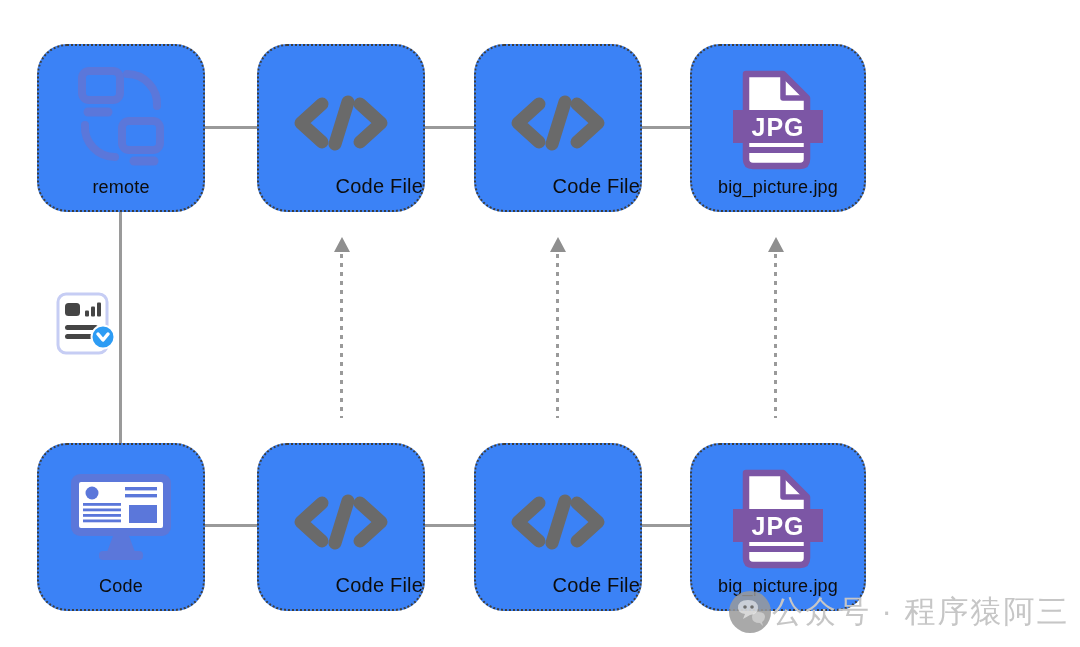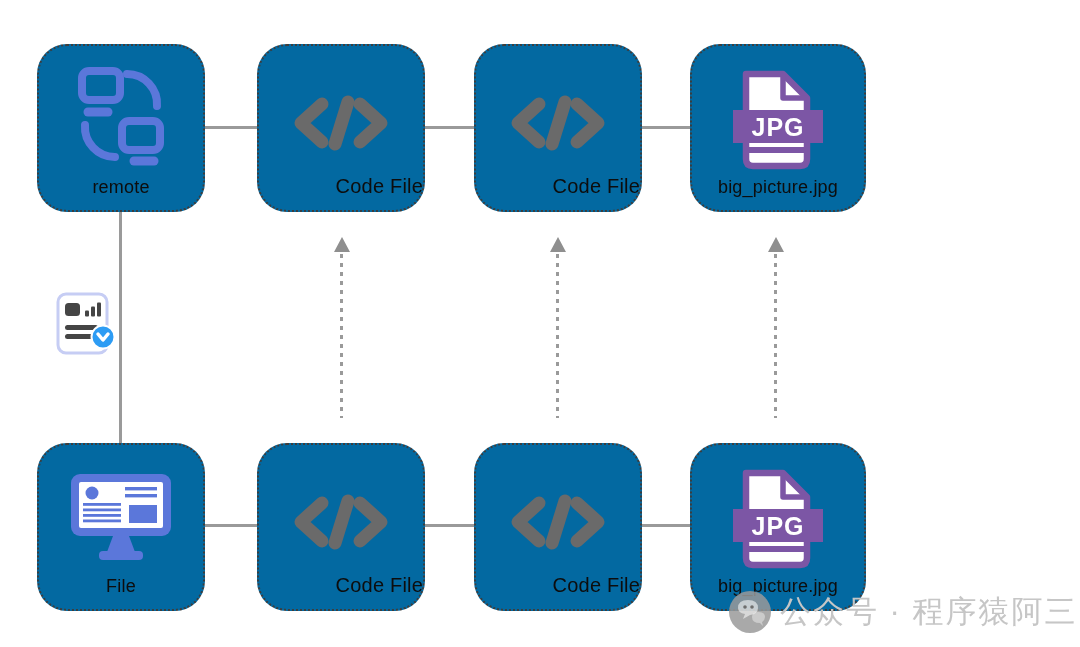--- a/index.html
+++ b/index.html
@@ -2,21 +2,21 @@
 <html><head>
 <meta charset="utf-8">
 <style>
   * { margin:0; padding:0; box-sizing:border-box; }
   html,body { background:#fff; }
   .canvas {
     position:relative; width:1080px; height:647px; background:#ffffff;
     font-family:"Liberation Sans","DejaVu Sans",sans-serif; overflow:hidden;
   }
   .node {
-    position:absolute; width:168px; height:168px; background:#0369a1;
+    position:absolute; width:168px; height:168px; background:#3b82f6;
     border:2px dotted #3d3d3d; border-radius:30px;
   }
   .node.wide { width:176px; }
   .icon-area {
     position:absolute; left:0; right:0; display:flex;
     align-items:center; justify-content:center;
   }
   .node-label {
     position:absolute; left:0; right:0; bottom:12px; text-align:center;
     color:#0d0d0d; font-weight:500; letter-spacing:0.2px;
@@ -31,21 +31,21 @@
     background-image:repeating-linear-gradient(to bottom,#9a9a9a 0 4px,transparent 4px 9px);
   }
   .arrow-head {
     position:absolute; width:0; height:0;
     border-left:8px solid transparent; border-right:8px solid transparent;
     border-bottom:15px solid #8f8f8f;
   }
   .doc-report-icon { position:absolute; left:56px; top:292px; }
   .watermark {
     position:absolute; left:728px; top:590px; display:flex; align-items:center;
-    gap:8px; z-index:5;
+    z-index:5;
   }
   .watermark-text {
     font-size:31px; color:#c6c6c6; letter-spacing:2px; white-space:nowrap;
     font-weight:500;
   }
 </style>
 </head>
 <body>
 
 <div class="canvas">
@@ -146,21 +146,21 @@
         <rect x="56" y="22" width="32" height="3.4" fill="#5b77da"></rect>
         <rect x="14" y="31" width="38" height="2.8" fill="#5b77da"></rect>
         <rect x="14" y="36.5" width="38" height="2.8" fill="#5b77da"></rect>
         <rect x="14" y="42" width="38" height="2.8" fill="#5b77da"></rect>
         <rect x="14" y="47.5" width="38" height="2.8" fill="#5b77da"></rect>
         <rect x="60" y="33" width="28" height="18" fill="#5b77da"></rect>
         <polygon points="44,64 60,64 66,80 38,80" fill="#5b77da"></polygon>
         <rect x="30" y="79" width="44" height="9" rx="4" fill="#5b77da"></rect>
       </svg>
     </div>
-    <div class="node-label label-lg">File</div>
+    <div class="node-label label-lg">Code</div>
   </div>
 
   <div class="node" style="left:257px; top:443px;">
     <div class="icon-area" style="top:48px; height:58px;">
       <svg width="100" height="58" viewBox="0 0 100 58">
         <g fill="none" stroke="#6a6a6a" stroke-width="13" stroke-linecap="round" stroke-linejoin="round">
           <polyline points="31,10 10,29 31,48"></polyline>
           <line x1="57" y1="8" x2="44" y2="50"></line>
           <polyline points="69,10 90,29 69,48"></polyline>
         </g>

